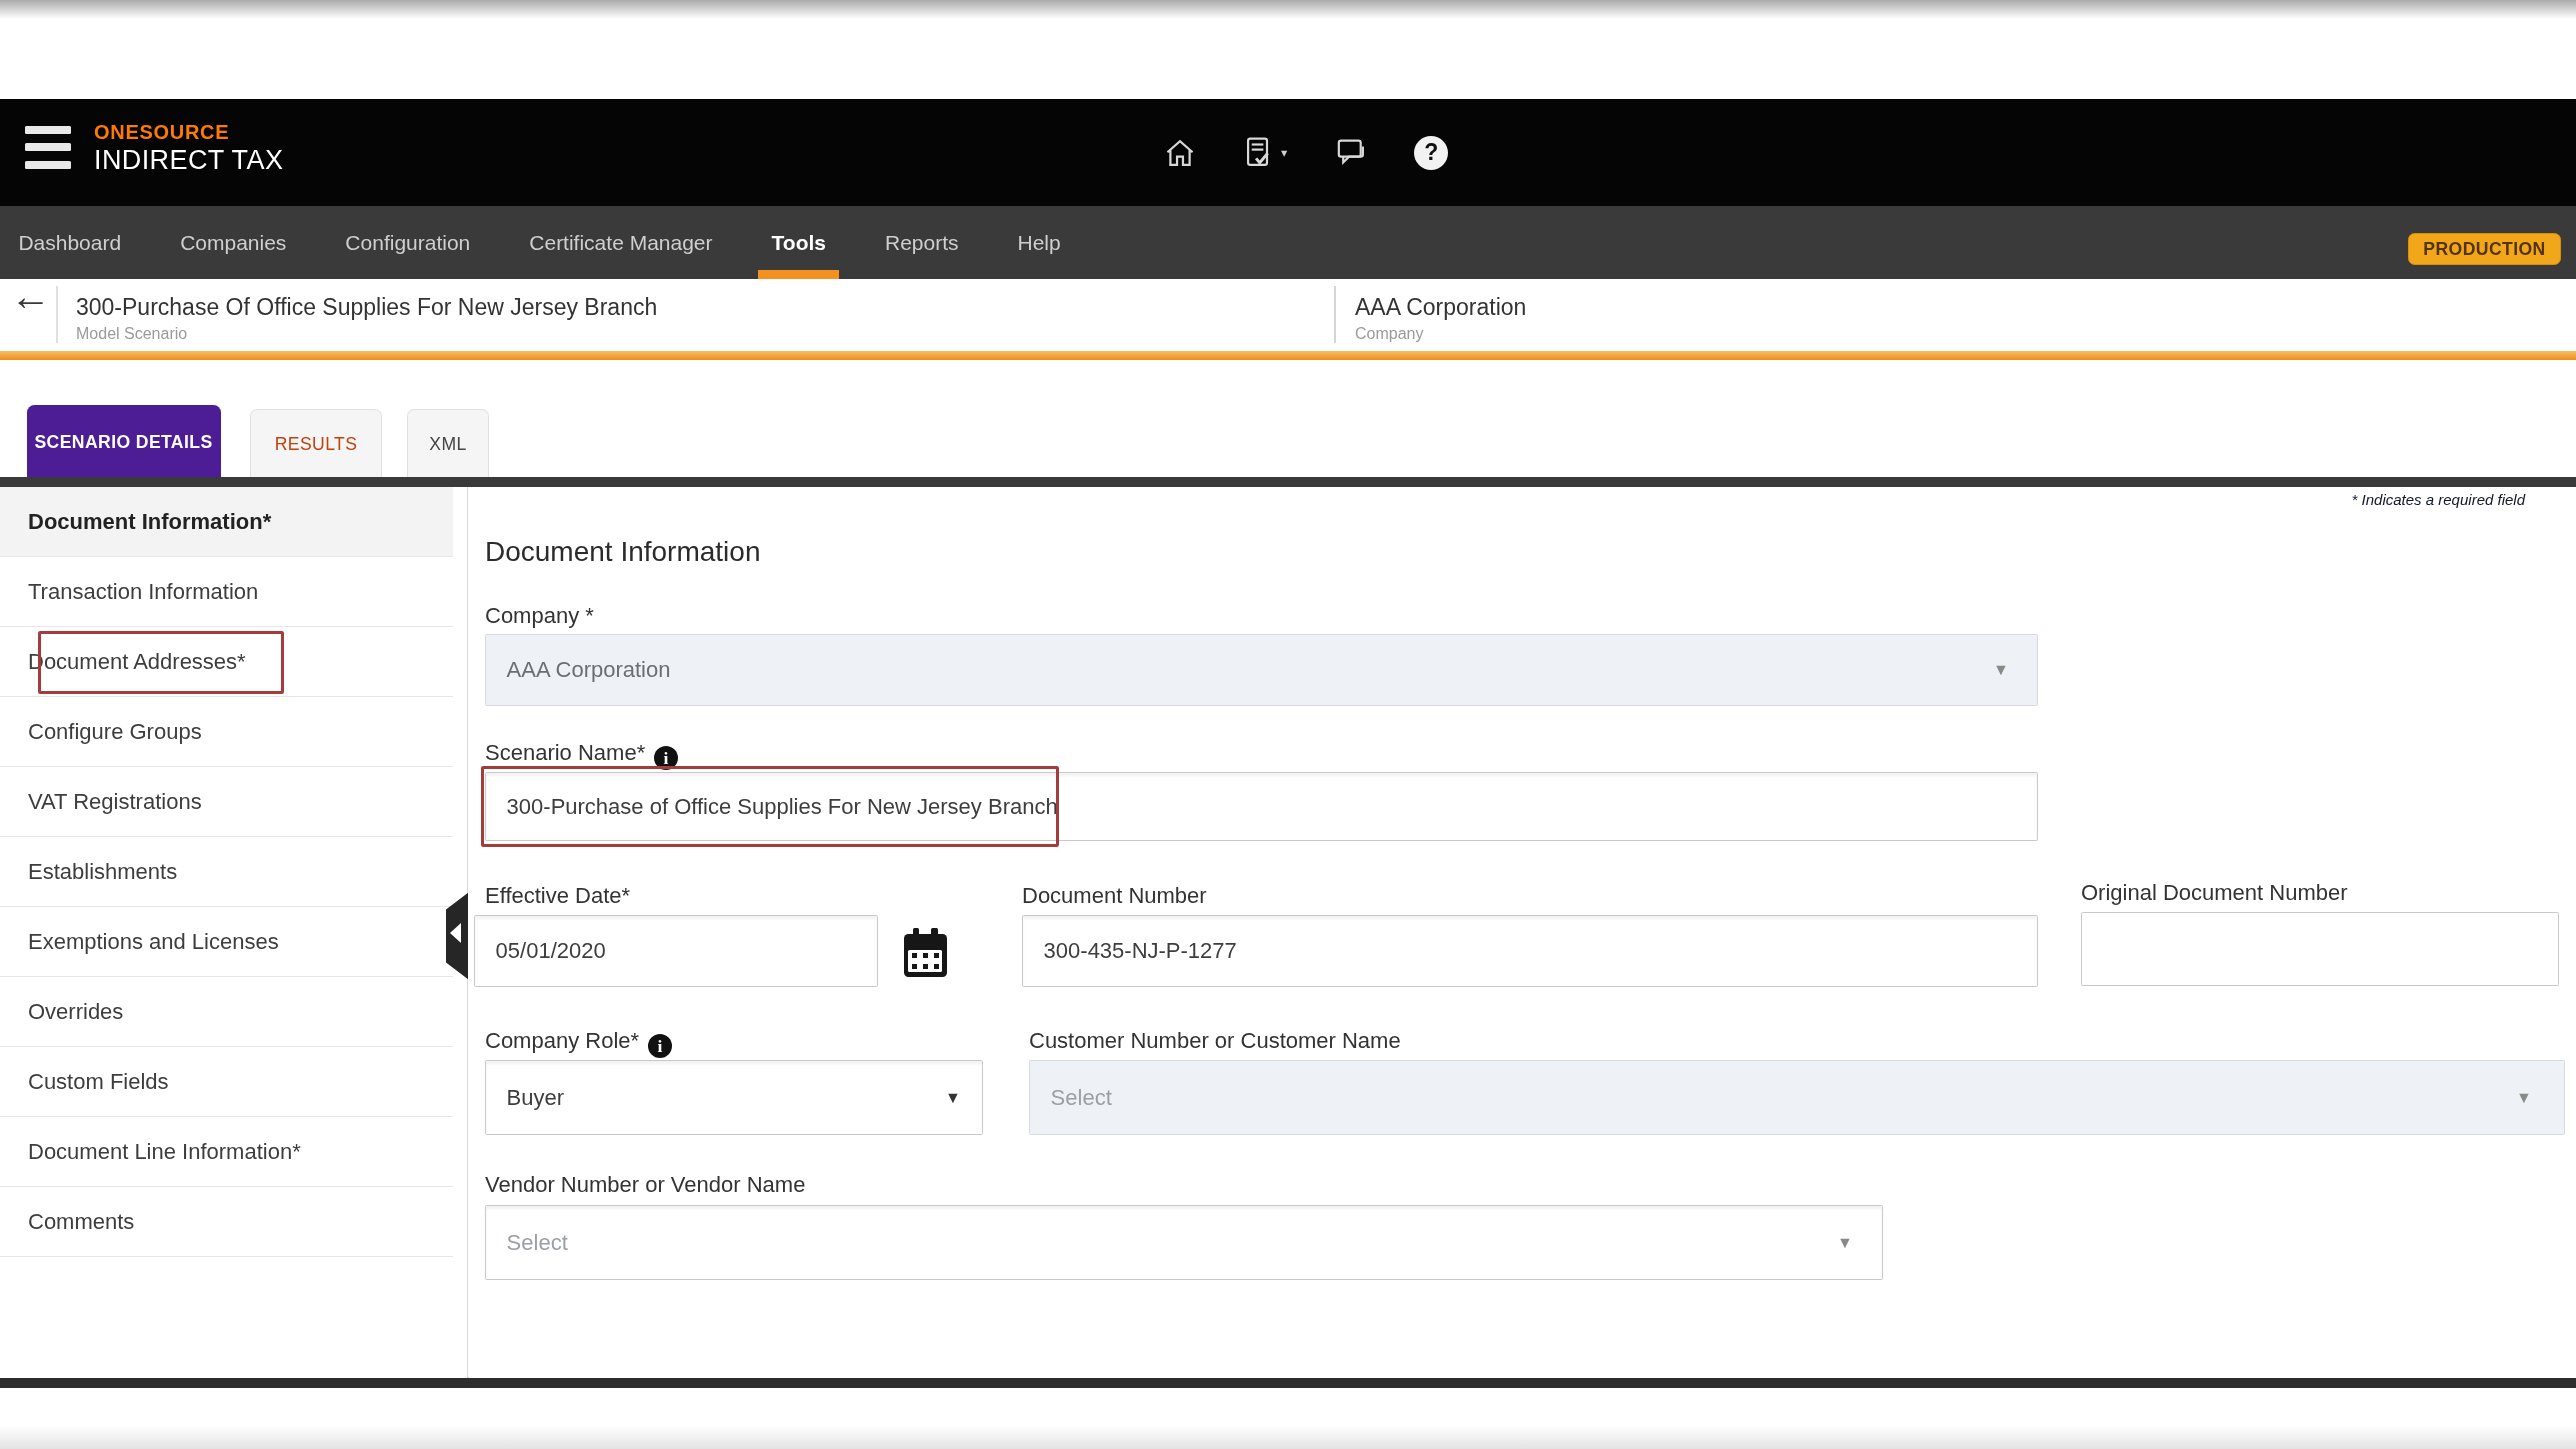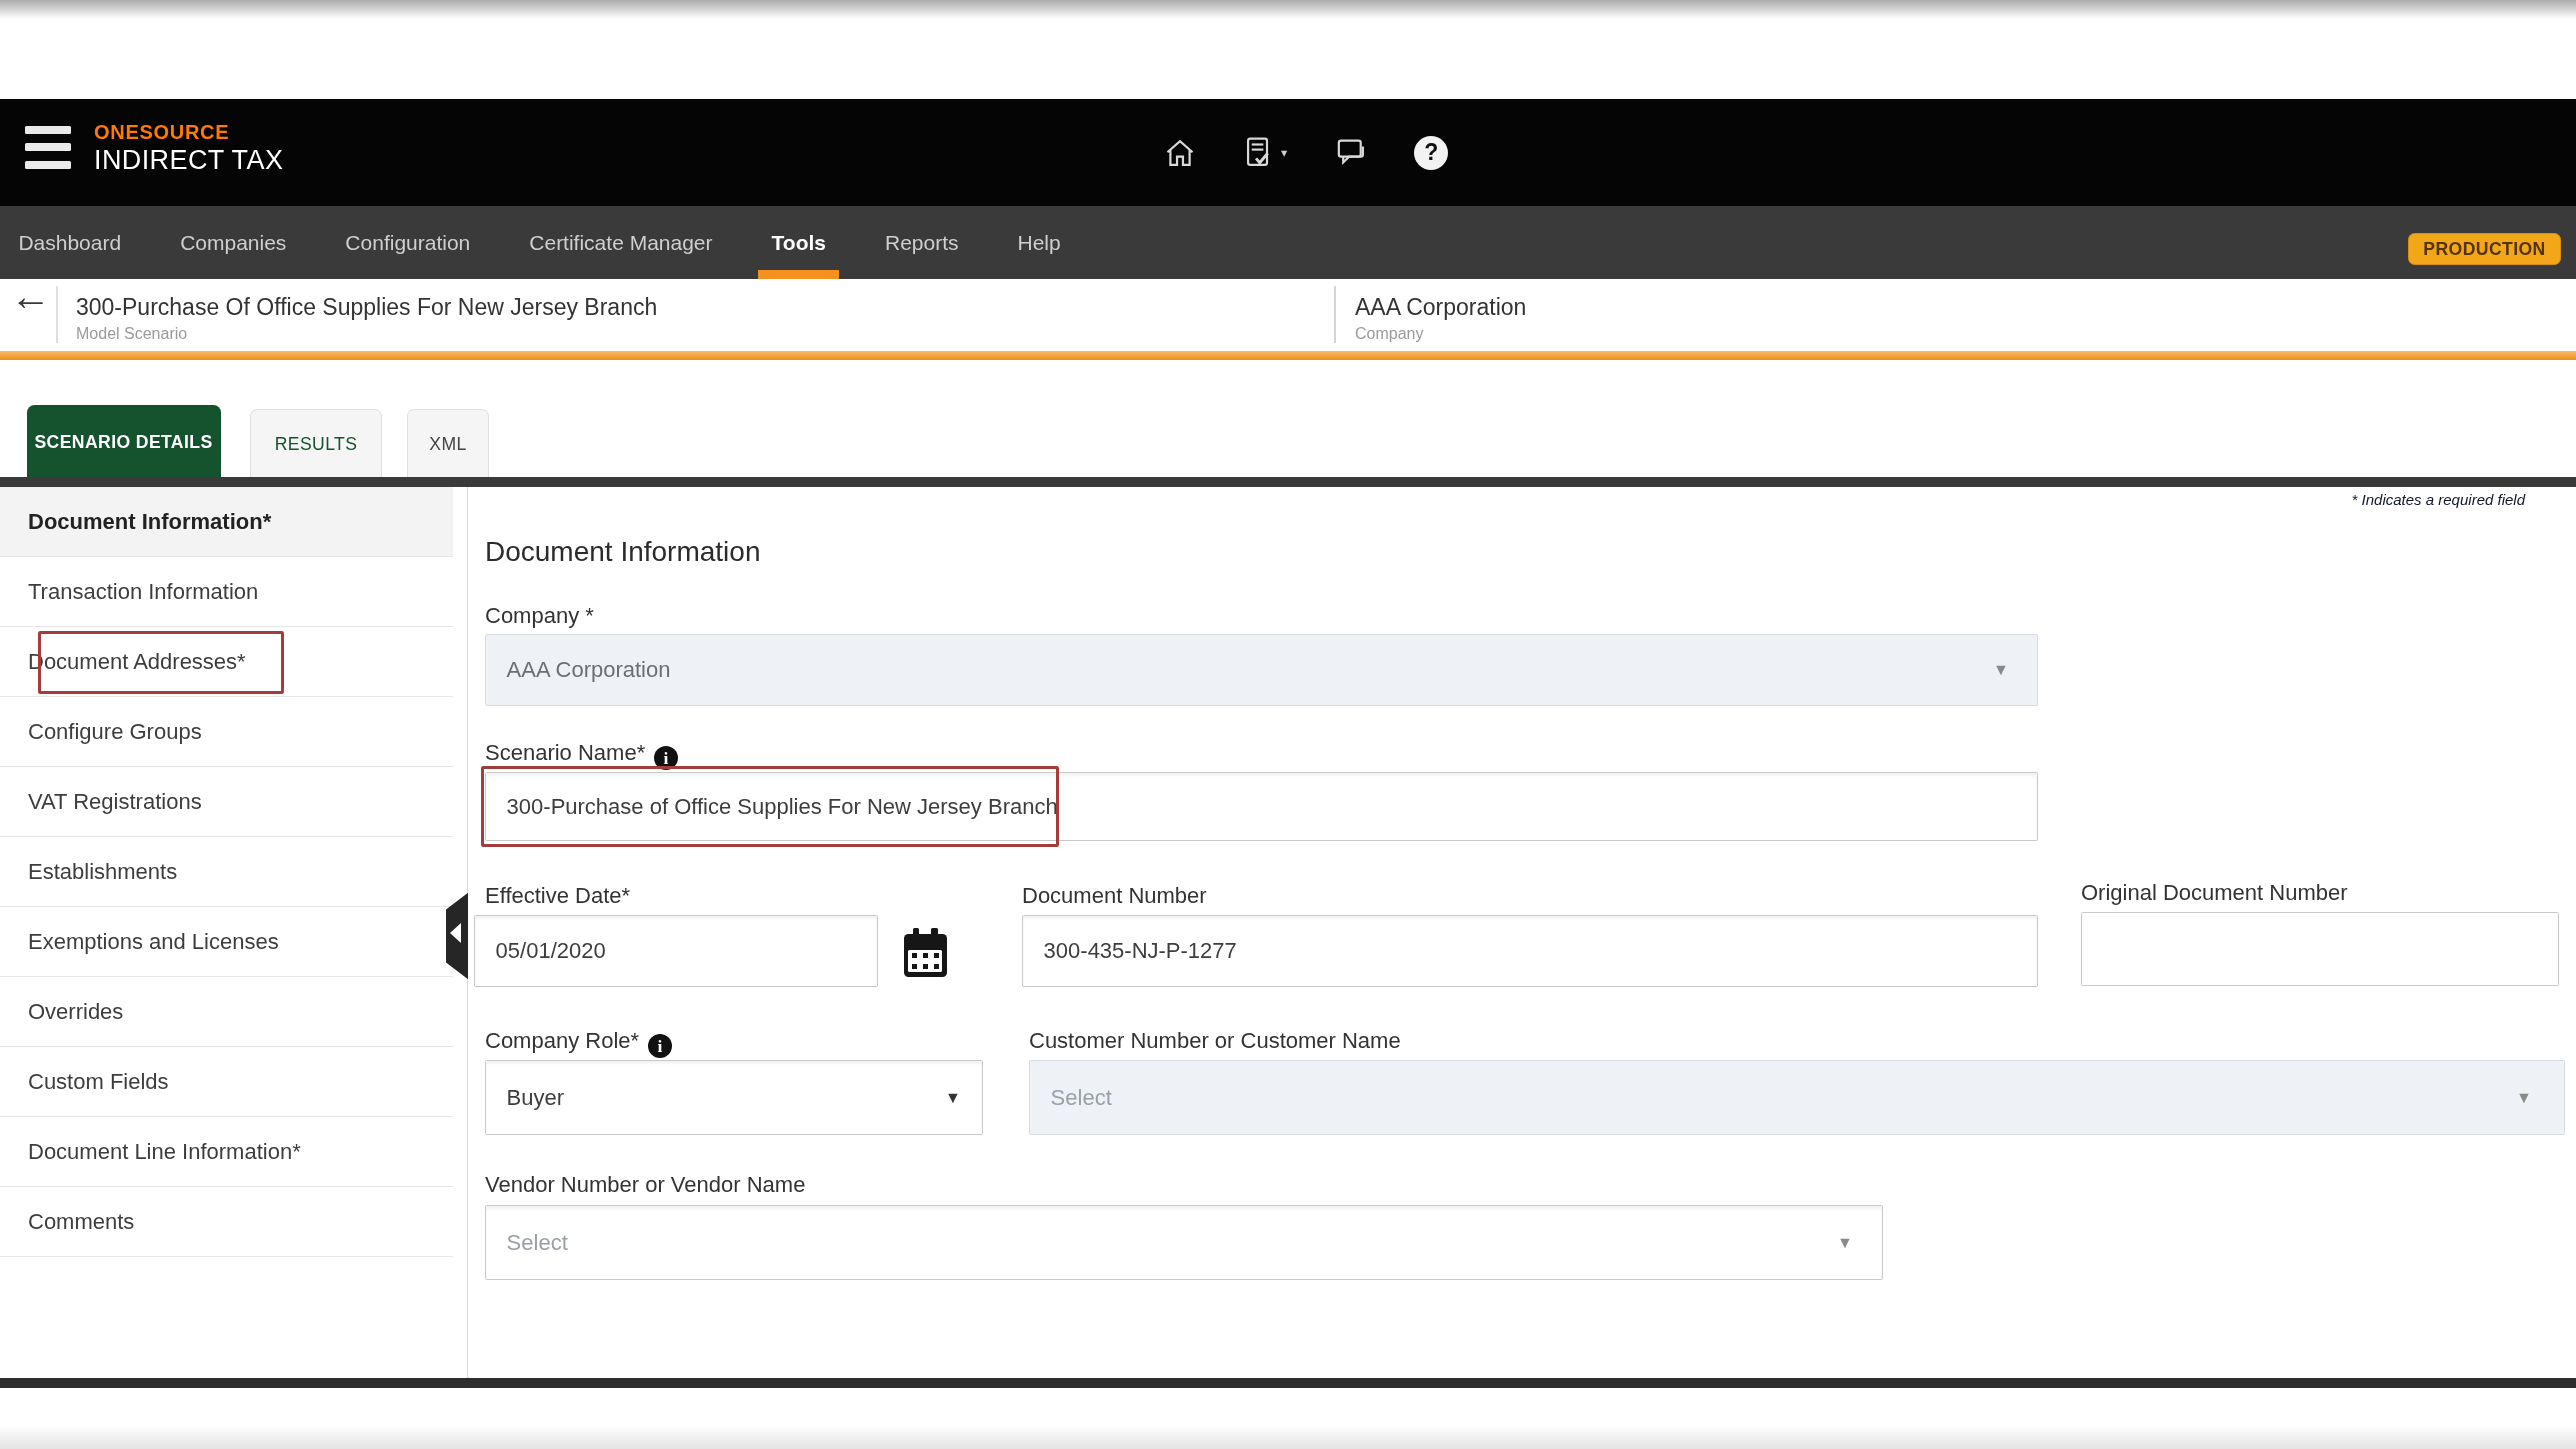--- a/index.html
+++ b/index.html
@@ -47,22 +47,22 @@
   .crumb-title { position:absolute; left:76px; top:14.7px; font-size:23px; color:#333; }
   .crumb-sub { position:absolute; left:76px; top:46px; font-size:16px; color:#9a9a9a; }
   .crumb-co { position:absolute; left:1355px; top:14.7px; font-size:23px; color:#333; }
   .crumb-co-sub { position:absolute; left:1355px; top:46px; font-size:16px; color:#9a9a9a; }
   .orange-rule { position:absolute; left:0; top:351px; width:2576px; height:8.8px;
     background:linear-gradient(to bottom,#f7bc6d,#ee9016); }
 
   
   .tab { position:absolute; display:flex; align-items:center; justify-content:center;
     font-size:17.6px; border-radius:7.4px 7.4px 0 0; cursor:pointer; letter-spacing:0.4px; }
-  .tab.active { left:26.5px; top:405px; width:194px; height:74px; background:#14532d; color:#fff; font-weight:bold; }
-  .tab.t2 { left:250px; top:409px; width:132px; height:69px; background:#f5f5f5; color:#14532d; border:1.5px solid #e0e0e0; border-bottom:none; }
+  .tab.active { left:26.5px; top:405px; width:194px; height:74px; background:#4c1d95; color:#fff; font-weight:bold; }
+  .tab.t2 { left:250px; top:409px; width:132px; height:69px; background:#f5f5f5; color:#c2410c; border:1.5px solid #e0e0e0; border-bottom:none; }
   .tab.t3 { left:407px; top:409px; width:82px; height:69px; background:#f5f5f5; color:#454545; border:1.5px solid #e0e0e0; border-bottom:none; }
   .tab-rule { position:absolute; left:0; top:477px; width:2576px; height:9.6px; background:#3a3a3a; }
 
   
   .sidebar { position:absolute; left:0; top:487px; width:453px; height:891px; background:#fff; }
   .side-item { height:70px; display:flex; align-items:center; padding-left:28px; font-size:22px;
     color:#3d3d3d; border-bottom:1.5px solid #e6e6e6; cursor:pointer; white-space:nowrap; }
   .side-item.active { background:#f3f3f3; font-weight:bold; color:#222; }
   .side-redbox { position:absolute; left:38px; top:144px; width:246px; height:63px;
     border:3.7px solid #a53c3c; border-radius:2.2px; pointer-events:none; }

